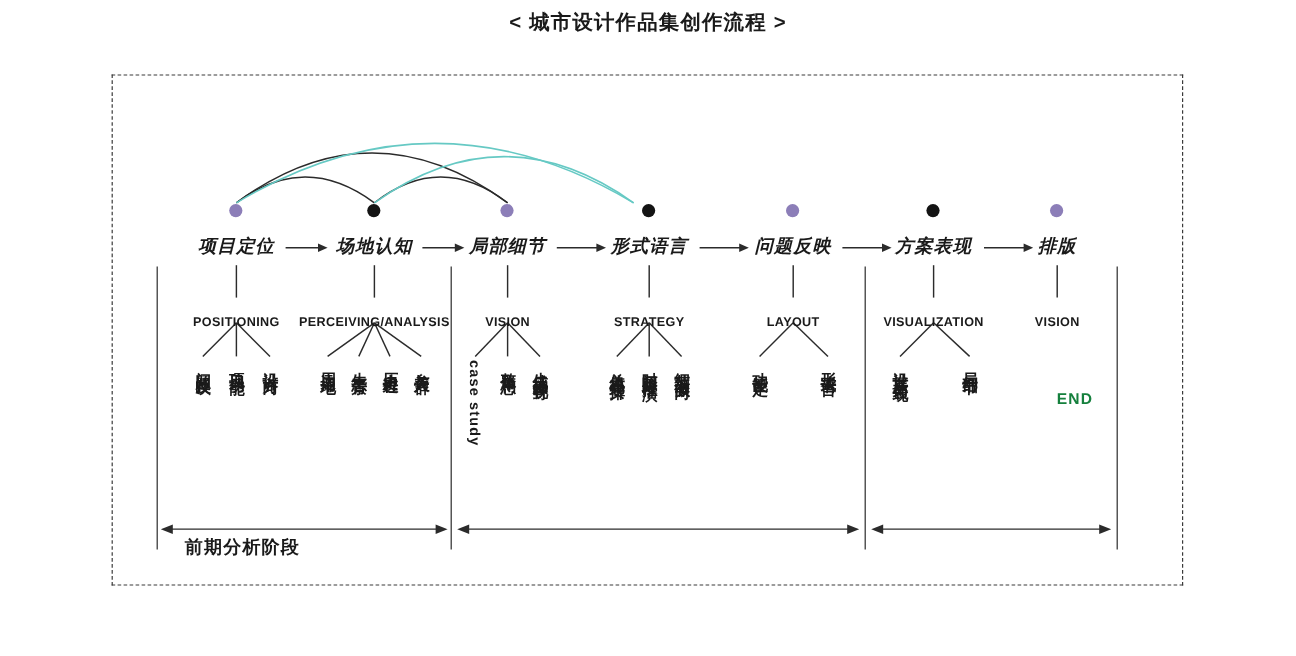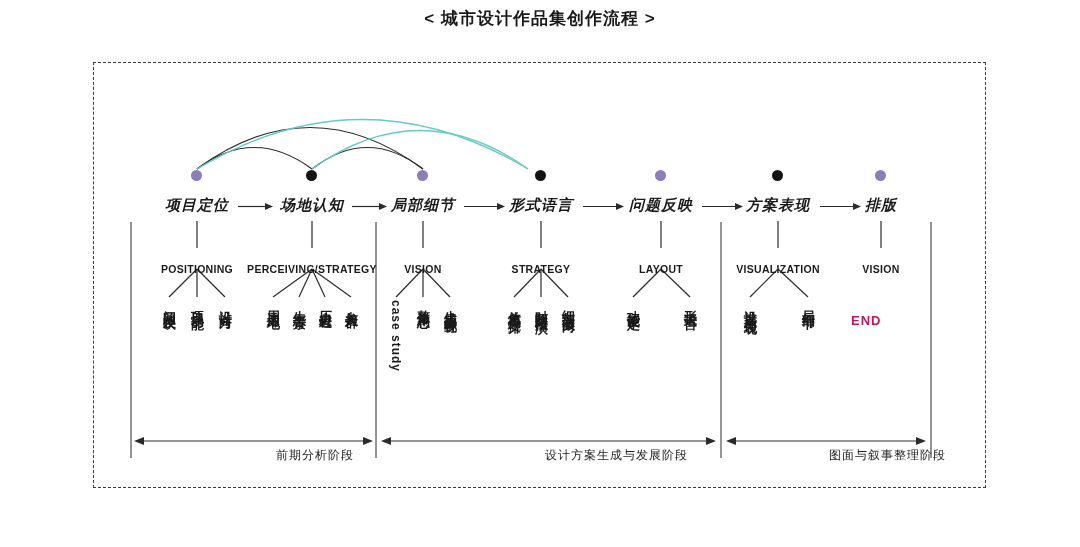--- a/index.html
+++ b/index.html
@@ -17,24 +17,24 @@
   .dot{position:absolute;width:11px;height:11px;border-radius:50%;top:170px;}
   .dot.purple{background:#8C7EB8;}
   .dot.black{background:#141414;}
   .stage{position:absolute;width:100px;text-align:center;font-size:15px;
          font-weight:bold;letter-spacing:1px;top:196px;font-style:italic;}
   .en{position:absolute;width:150px;text-align:center;font-size:10.5px;
       font-weight:bold;letter-spacing:0.3px;top:263px;}
   .vtext{position:absolute;top:300px;writing-mode:vertical-rl;text-orientation:upright;
          font-size:13px;font-weight:bold;letter-spacing:2px;line-height:18px;}
   .vtext.latin{text-orientation:mixed;letter-spacing:1px;font-size:12px;}
-  .end{position:absolute;width:60px;text-align:left;font-size:13px;font-weight:bold;
-       color:#be185d;top:313px;letter-spacing:1px;}
-  .phase{position:absolute;top:447px;text-align:right;font-size:12px;
-         font-weight:normal;letter-spacing:1px;}
+  .end{position:absolute;width:60px;text-align:right;font-size:13px;font-weight:bold;
+       color:#15803d;top:325px;letter-spacing:1px;}
+  .phase{position:absolute;top:447px;text-align:left;font-size:15px;
+         font-weight:bold;letter-spacing:1px;}
 </style>
 </head>
 <body>
 
 <div class="canvas">
 
   <div class="title">&lt; 城市设计作品集创作流程 &gt;</div>
 
   <div class="frame"></div>
 
@@ -118,21 +118,21 @@
 
   <div class="stage" style="left:147px">项目定位</div>
   <div class="stage" style="left:262px">场地认知</div>
   <div class="stage" style="left:373px">局部细节</div>
   <div class="stage" style="left:491px">形式语言</div>
   <div class="stage" style="left:611px">问题反映</div>
   <div class="stage" style="left:728px">方案表现</div>
   <div class="stage" style="left:831px">排版</div>
 
   <div class="en" style="left:122px">POSITIONING</div>
-  <div class="en" style="left:237px">PERCEIVING/STRATEGY</div>
+  <div class="en" style="left:237px">PERCEIVING/ANALYSIS</div>
   <div class="en" style="left:348px">VISION</div>
   <div class="en" style="left:466px">STRATEGY</div>
   <div class="en" style="left:586px">LAYOUT</div>
   <div class="en" style="left:703px">VISUALIZATION</div>
   <div class="en" style="left:806px">VISION</div>
 
   <div class="vtext" style="left:160px">问题反映</div>
   <div class="vtext" style="left:188px">项目功能</div>
   <div class="vtext" style="left:216px">设计方向</div>
 
@@ -151,16 +151,14 @@
 
   <div class="vtext" style="left:624px">功能设定</div>
   <div class="vtext" style="left:681px">形式语言</div>
 
   <div class="vtext" style="left:741px">设计展示与表现</div>
   <div class="vtext" style="left:799px">局部细节</div>
 
   <div class="end" style="left:851px">END</div>
 
   <div class="phase" style="left:154px;width:200px">前期分析阶段</div>
-  <div class="phase" style="left:408px;width:280px">设计方案生成与发展阶段</div>
-  <div class="phase" style="left:706px;width:240px">图面与叙事整理阶段</div>
 
 </div>
 
 </body></html>

